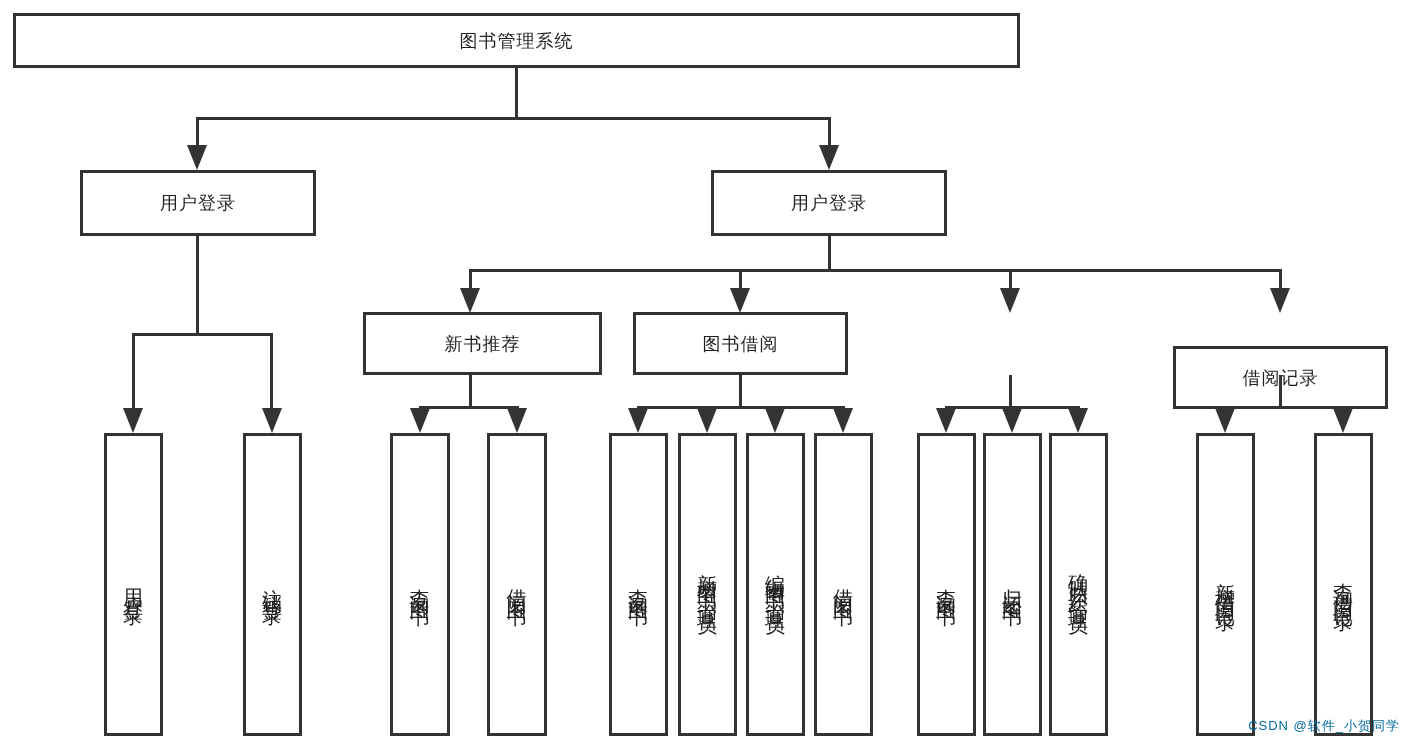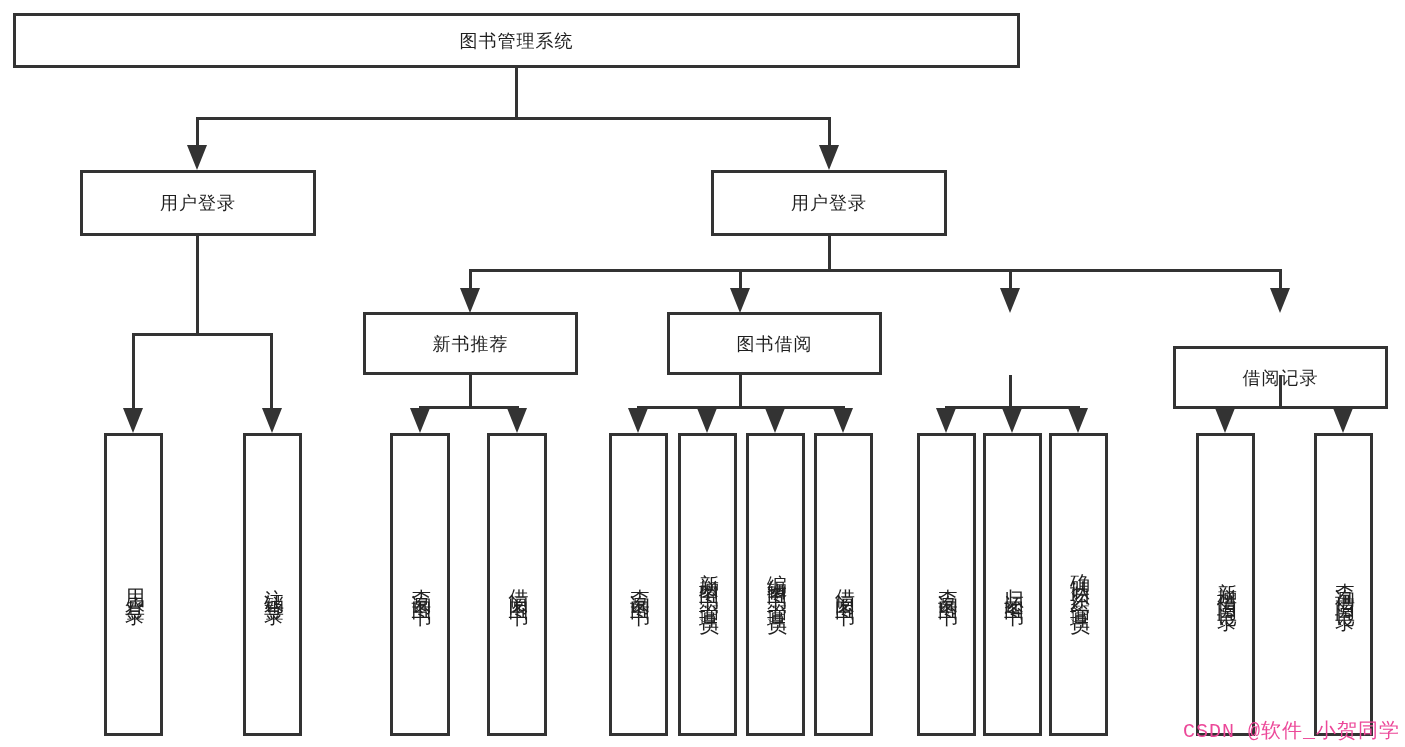--- a/index.html
+++ b/index.html
@@ -5,21 +5,21 @@
   html, body {
     margin: 0;
     padding: 0;
     background: #ffffff;
   }
   .canvas {
     position: relative;
     width: 1405px;
     height: 747px;
     background: #ffffff;
-    font-family: Liberation Mono, monospace;
+    font-family: Liberation Sans, sans-serif;
     color: #1f1f1f;
     overflow: hidden;
   }
   .box {
     position: absolute;
     box-sizing: border-box;
     background: #ffffff;
     border: 3px solid #333333;
     display: flex;
     align-items: center;
@@ -46,22 +46,22 @@
     width: 0;
     height: 0;
     border-left: 10px solid transparent;
     border-right: 10px solid transparent;
     border-top: 25px solid #333333;
   }
   .watermark {
     position: absolute;
     top: 717px;
     right: 5px;
-    font-size: 20px;
-    color: #ec4899;
+    font-size: 13px;
+    color: #0369a1;
     letter-spacing: 1px;
     z-index: 5;
     white-space: nowrap;
   }
 </style>
 </head>
 <body>
 
 <div class="canvas">
 
@@ -88,22 +88,22 @@
   <div class="hline" style="left:469px; top:269px; width:813px;"></div>
   <div class="vline" style="left:469px; top:269px; height:20px;"></div>
   <div class="arr" style="left:460px; top:288px;"></div>
   <div class="vline" style="left:739px; top:269px; height:20px;"></div>
   <div class="arr" style="left:730px; top:288px;"></div>
   <div class="vline" style="left:1009px; top:269px; height:20px;"></div>
   <div class="arr" style="left:1000px; top:288px;"></div>
   <div class="vline" style="left:1279px; top:269px; height:20px;"></div>
   <div class="arr" style="left:1270px; top:288px;"></div>
 
-  <div class="box" style="left:363px; top:312px; width:215px; height:63px;">新书推荐</div>
-  <div class="box" style="left:633px; top:312px; width:215px; height:63px;margin-left:34px;">图书借阅</div>
+  <div class="box" style="left:363px; top:312px; width:239px; height:63px;">新书推荐</div>
+  <div class="box" style="left:633px; top:312px; width:215px; height:63px;">图书借阅</div>
   <div class="box" style="left:1173px; top:312px; width:215px; height:63px;margin-top:34px;">借阅记录</div>
 
   <div class="vline" style="left:469px; top:375px; height:34px;"></div>
   <div class="hline" style="left:419px; top:406px; width:100px;"></div>
   <div class="arr" style="left:410px; top:408px;"></div>
   <div class="arr" style="left:507px; top:408px;"></div>
 
   <div class="vline" style="left:739px; top:375px; height:34px;"></div>
   <div class="hline" style="left:637px; top:406px; width:208px;"></div>
   <div class="arr" style="left:628px; top:408px;"></div>

